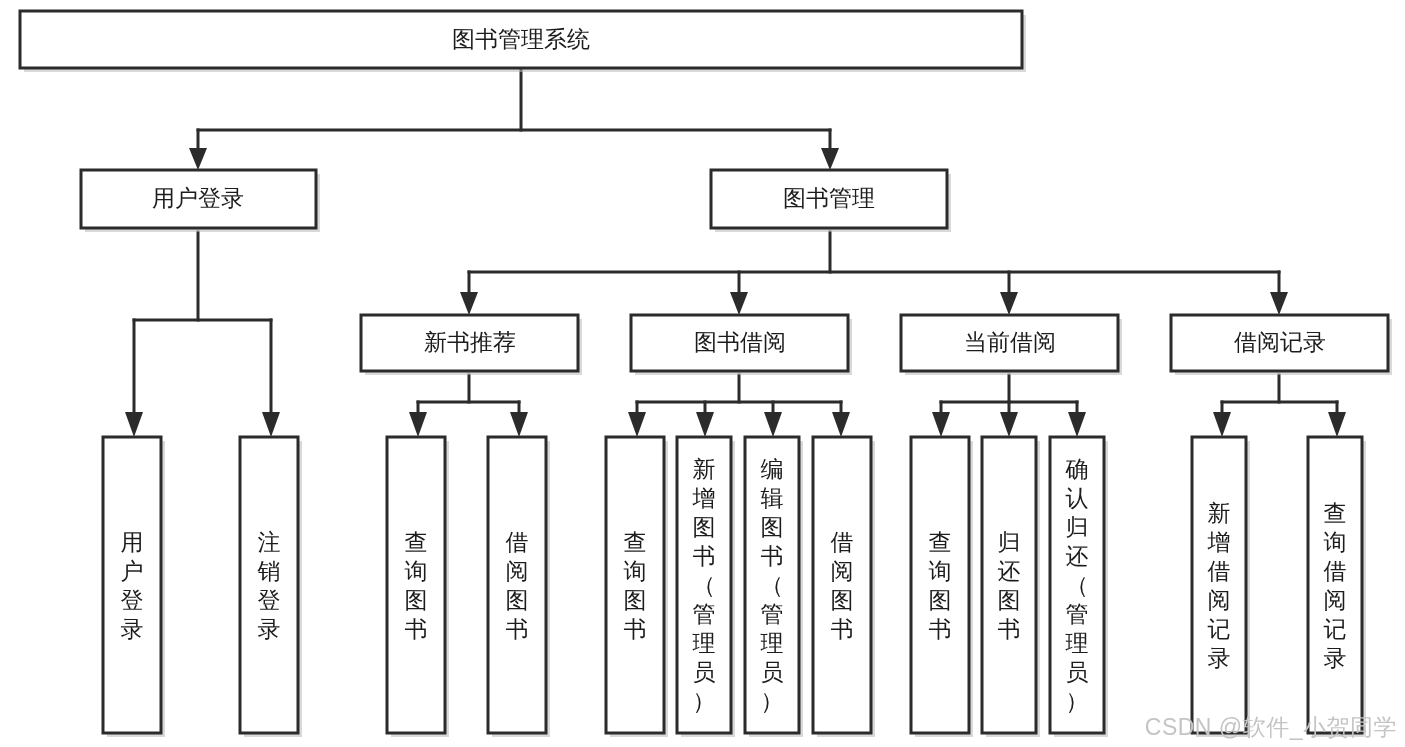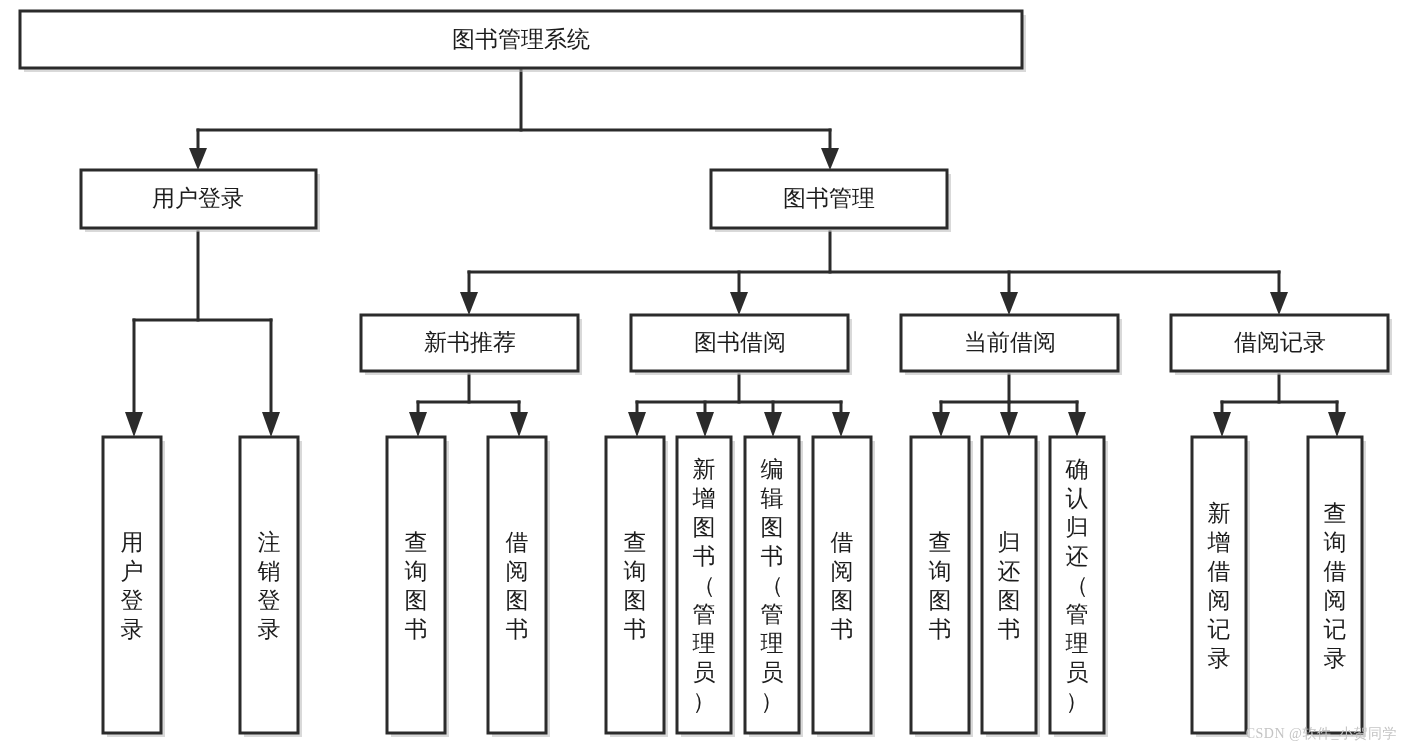--- a/index.html
+++ b/index.html
@@ -52,22 +52,22 @@
   .node-label-v {
     font-family: "Liberation Sans", "DejaVu Sans", sans-serif;
     font-size: 23px;
     fill: #1c1c1c;
     text-anchor: middle;
   }
   .watermark {
     position: absolute;
     right: 8px;
     bottom: 4px;
-    font-family: Liberation Serif, serif;
-    font-size: 14px;
+    font-family: Liberation Sans, sans-serif;
+    font-size: 23px;
     color: #c4c4c4;
     white-space: nowrap;
     letter-spacing: 0.5px;
   }
 </style>
 </head>
 <body>
 
 <div id="diagram-root">
   <svg width="1405" height="747" viewBox="0 0 1405 747" xmlns="http://www.w3.org/2000/svg">

